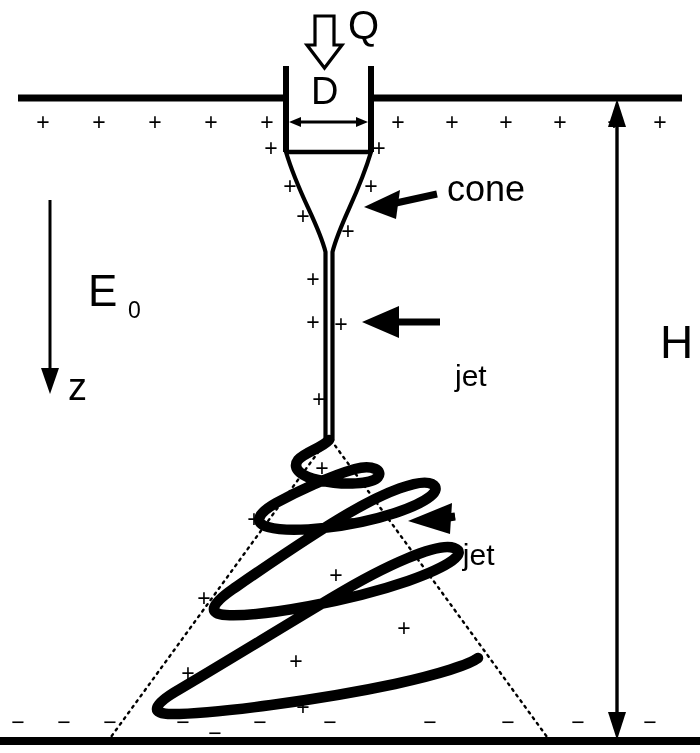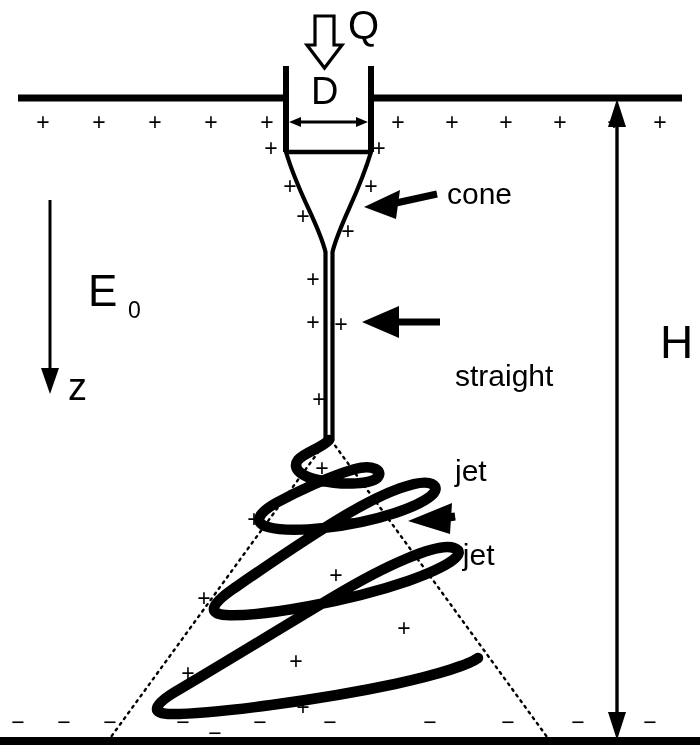--- a/index.html
+++ b/index.html
@@ -28,21 +28,21 @@
     font-family: "Liberation Sans", sans-serif;
     white-space: pre;
     line-height: 1.05;
   }
   .lbl-q   { left: 348px; top:  4px;  font-size: 40px; }
   .lbl-d   { left: 311px; top: 72px;  font-size: 38px; }
   .lbl-e   { left: 88px;  top: 268px; font-size: 44px; }
   .lbl-esub{ left: 128px; top: 298px; font-size: 23px; }
   .lbl-z   { left: 68px;  top: 368px; font-size: 38px; }
   .lbl-h   { left: 660px; top: 318px; font-size: 46px; }
-  .lbl-cone{ left: 447px; top: 178px; font-size: 30px; }
+  .lbl-cone{ left: 447px; top: 170px; font-size: 36px; }
   .lbl-sj  { left: 455px; top: 297px; font-size: 30px; text-align: left; }
   .lbl-jw  { left: 462px; top: 476px; font-size: 30px; text-align: center; }
   .sign {
     position: absolute;
     color: #000000;
     font-family: "Liberation Sans", sans-serif;
     font-size: 23px;
     line-height: 1;
     transform: translate(-50%, -50%);
   }
@@ -143,21 +143,20 @@
 
   <div class="lbl lbl-q">Q</div>
   <div class="lbl lbl-d">D</div>
   <div class="lbl lbl-e">E</div>
   <div class="lbl lbl-esub">0</div>
   <div class="lbl lbl-z">z</div>
   <div class="lbl lbl-h">H</div>
   <div class="lbl lbl-cone">cone</div>
 
   <div class="lbl lbl-sj">
-    <div>straight</div>
     <div>jet</div>
   </div>
 
   <div class="lbl lbl-jw">
     <div>jet</div>
   </div>
 
   <div id="charge-layer">
       <div class="sign" style="left: 43px; top: 122px;">+</div>
       <div class="sign" style="left: 99px; top: 122px;">+</div>

